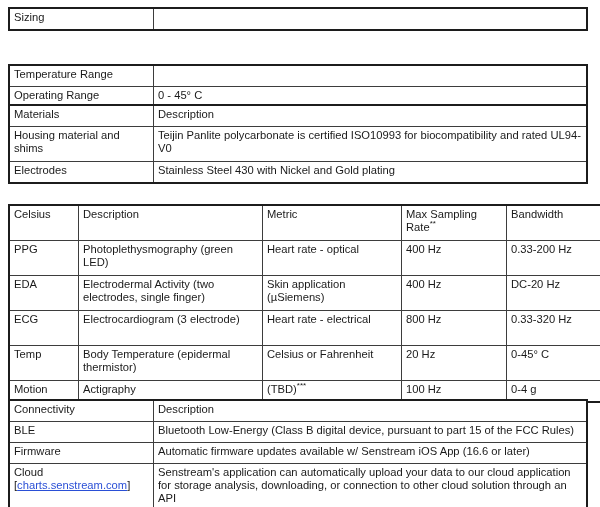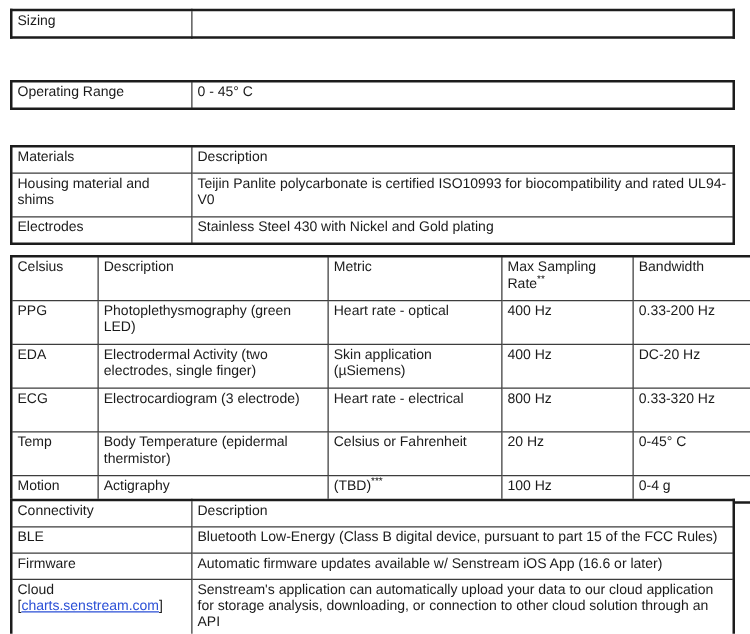--- a/index.html
+++ b/index.html
@@ -44,21 +44,21 @@
     text-align: center;
     vertical-align: middle;
   }
   .blank { }
 
   
   .blk { position: absolute; }
 
   #tbl-sizing      { left: 8px;  top: 7px;   width: 580px; }
   #tbl-temperature { left: 8px;  top: 64px;  width: 580px; }
-  #tbl-materials   { left: 8px;  top: 116px; width: 580px; }
+  #tbl-materials   { left: 8px;  top: 104px; width: 580px; }
   #tbl-sensors     { left: 8px;  top: 204px; width: 580px; }
   #tbl-connectivity{ left: 8px;  top: 399px; width: 580px; }
 
   
   .c-label  { width: 135px; }
   .c-desc   { width: auto; }
 
   .s-sensor { width: 60px; }
   .s-desc   { width: 175px; }
   .s-metric { width: 130px; }
@@ -88,20 +88,24 @@
     <tbody>
         <tr>
       <td class="hdr c-label rowcell">Sizing</td>
       <td class="hdr c-desc rowcell blank"></td>
     </tr>
   </tbody>
     </table>
 
   <table class="spec blk" id="tbl-temperature">
     <tbody>
+        <tr>
+      <td class="hdr c-label rowcell">Temperature Range</td>
+      <td class="hdr c-desc rowcell blank"></td>
+    </tr>
     <tr>
       <td class="ctr c-label rowcell">Operating Range</td>
       <td class="c-desc rowcell">0 - 45° C</td>
     </tr>
   </tbody>
     </table>
 
   <table class="spec blk" id="tbl-materials">
     <tbody>
         <tr>

